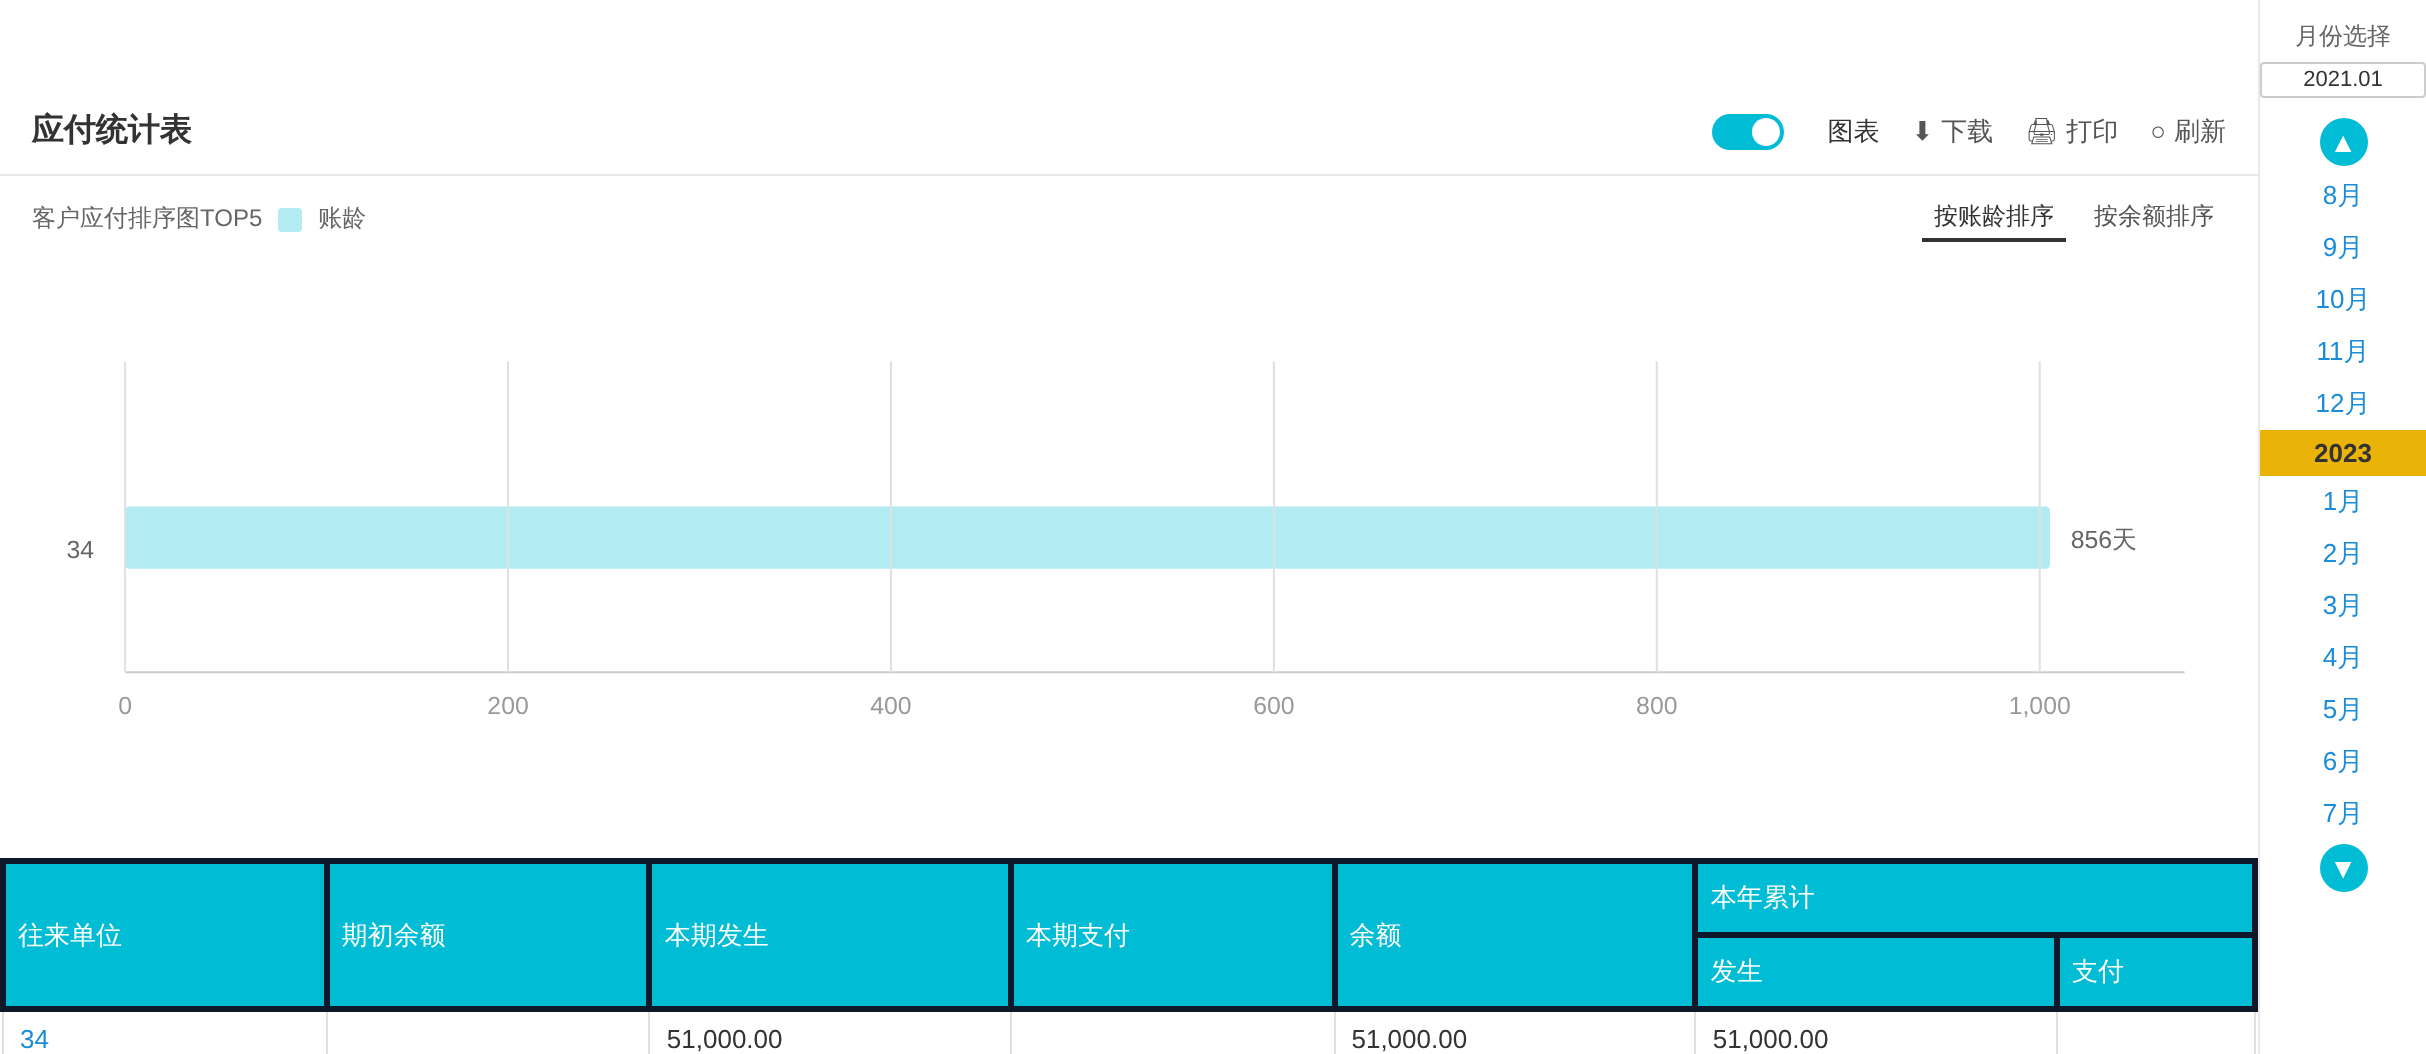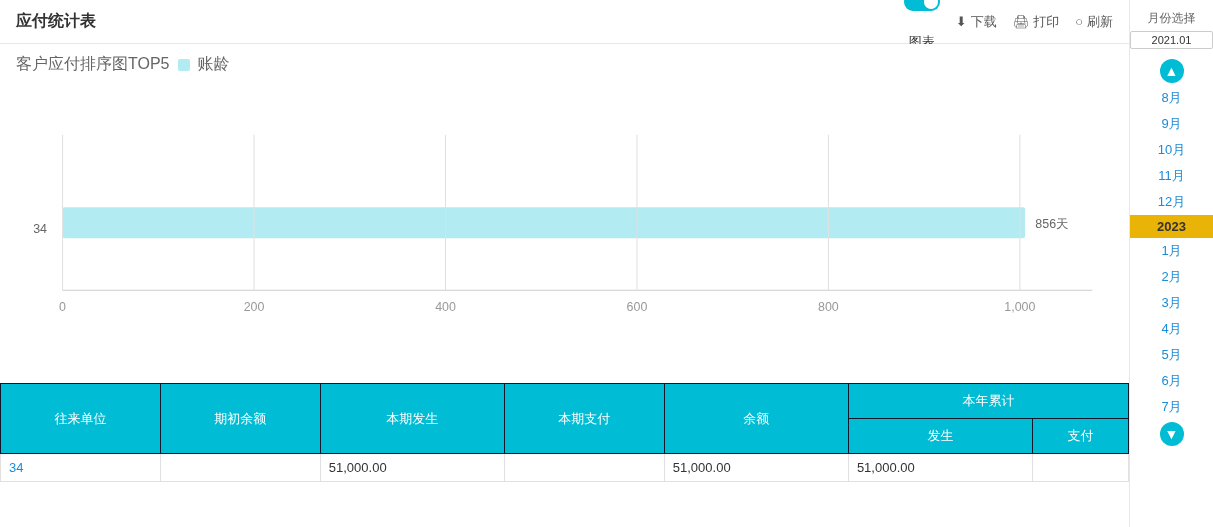--- a/index.html
+++ b/index.html
@@ -3,45 +3,45 @@
   <meta charset="utf-8">
   <style>
     * { box-sizing: border-box; margin: 0; padding: 0; }
     body { font-family: 'Microsoft YaHei', Arial, sans-serif; font-size: 13px; background: #f5f5f5; color: #333; }
 
     .main-container { width: 1213px; height: 527px; display: flex; background: #fff; overflow: hidden; }
 
     .content-area { flex: 1; display: flex; flex-direction: column; overflow: hidden; }
 
     
-    .header { display: flex; align-items: center; justify-content: space-between; padding: 10px 16px; background: #fff; border-bottom: 1px solid #e8e8e8; height: 44px; }
+    .header { display: flex; align-items: center; justify-content: space-between; padding: 10px 16px; background: #fff; border-bottom: 1px solid #e8e8e8; height: 44px; margin-top: 44px; }
     .header-title { font-size: 16px; font-weight: bold; color: #333; }
     .header-actions { display: flex; align-items: center; gap: 16px; }
-    .toggle-wrap { display: flex; align-items: center; gap: 22px; flex-direction: column; }
+    .toggle-wrap { display: flex; align-items: center; gap: 22px; }
     .toggle-switch { width: 36px; height: 18px; background: #00bcd4; border-radius: 9px; position: relative; cursor: pointer; }
     .toggle-switch::after { content: ''; position: absolute; right: 2px; top: 2px; width: 14px; height: 14px; background: #fff; border-radius: 50%; }
     .action-btn { display: flex; align-items: center; gap: 4px; cursor: pointer; color: #555; font-size: 13px; }
 
     
     .chart-section { padding: 10px 16px; background: #fff; flex-shrink: 0; }
     .chart-header { display: flex; align-items: center; justify-content: space-between; margin-bottom: 8px; }
-    .chart-legend { display: flex; align-items: center; gap: 8px; font-size: 16px; color: #666; }
+    .chart-legend { display: flex; align-items: center; gap: 8px; font-size: 12px; color: #666; }
     .legend-dot { width: 12px; height: 12px; background: #b2ebf2; border-radius: 2px; }
     .chart-sort-btns { display: flex; gap: 8px; }
     .sort-btn { font-size: 12px; color: #555; cursor: pointer; padding: 2px 6px; }
     .sort-btn.active { color: #333; border-bottom: 2px solid #333; }
 
     
     .chart-wrap { position: relative; height: 290px; width: 100%; }
     .chart-svg { width: 100%; height: 100%; }
 
     
     .table-section { flex: 1; overflow: auto; }
     .data-table { width: 100%; border-collapse: collapse; }
-    .data-table th { background: #00bcd4; color: #fff; text-align: center; padding: 8px 6px; font-size: 13px; font-weight: normal; border: 1px solid #0f172a; }
+    .data-table th { background: #00bcd4; color: #fff; text-align: left; padding: 8px 6px; font-size: 13px; font-weight: normal; border: 3px solid #0f172a; }
     .data-table td { text-align: center; padding: 6px 8px; font-size: 13px; border: 1px solid #e0e0e0; background: #fff; }
     .data-table td.text-right { text-align: left; margin-left: 16px; }
     .data-table td.text-left { text-align: left; padding-left: 8px; }
     .data-table a { color: #1a8cd8; text-decoration: none; }
     .th-group { border-bottom: 1px solid #00acc1; }
 
     
     .sidebar { width: 84px; background: #fff; border-left: 1px solid #e8e8e8; display: flex; flex-direction: column; align-items: center; padding: 10px 0; }
     .sidebar-label { font-size: 12px; color: #666; margin-bottom: 4px; white-space: nowrap; }
     .sidebar-year { font-size: 11px; color: #333; margin-bottom: 8px; width: 100%; text-align: center; padding: 2px 4px; border: 1px solid #ccc; border-radius: 2px; }
@@ -77,20 +77,24 @@
         </div>
       </div>
     </div>
 
     <div class="chart-section">
       <div class="chart-header">
         <div class="chart-legend">
           <span>客户应付排序图TOP5</span>
           <div class="legend-dot"></div>
           <span>账龄</span>
+        </div>
+        <div class="chart-sort-btns">
+          <span class="sort-btn active">按账龄排序</span>
+          <span class="sort-btn">按余额排序</span>
         </div>
       </div>
 
       <div class="chart-wrap">
         <svg class="chart-svg" viewBox="0 0 1060 280" preserveAspectRatio="none">
 
           <text x="30" y="145" font-size="12" fill="#666" text-anchor="end">34</text>
 
           <rect x="45" y="120" width="930" height="30" fill="#b2ebf2" rx="2"></rect>
 

